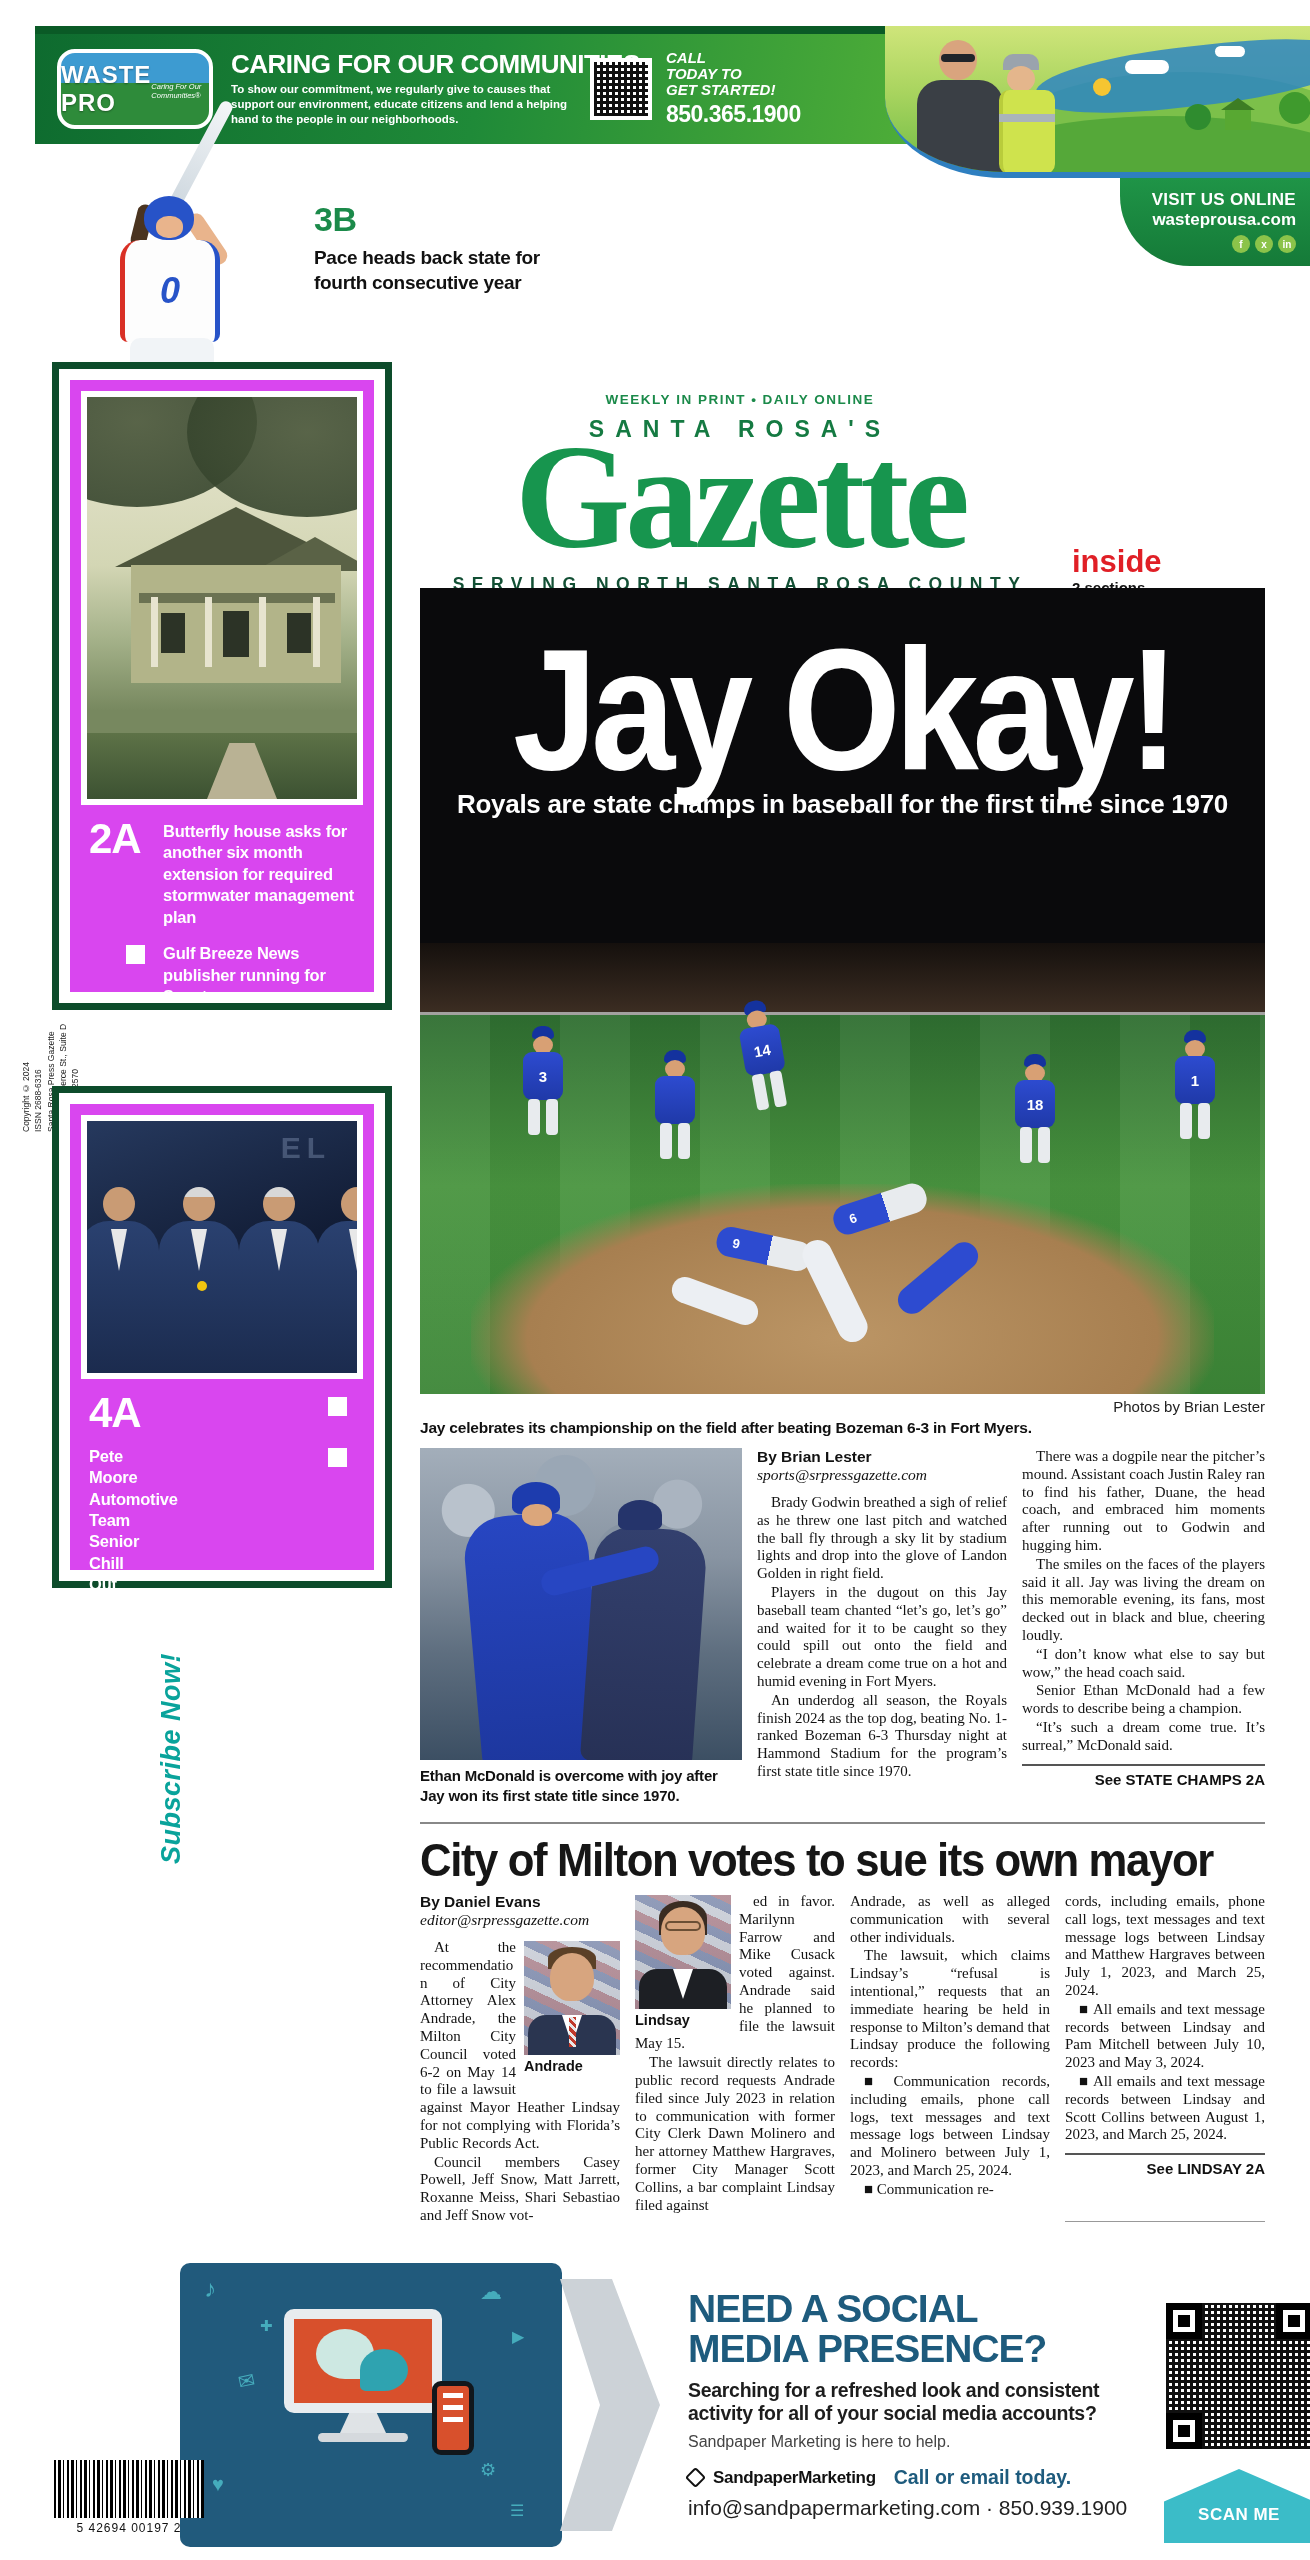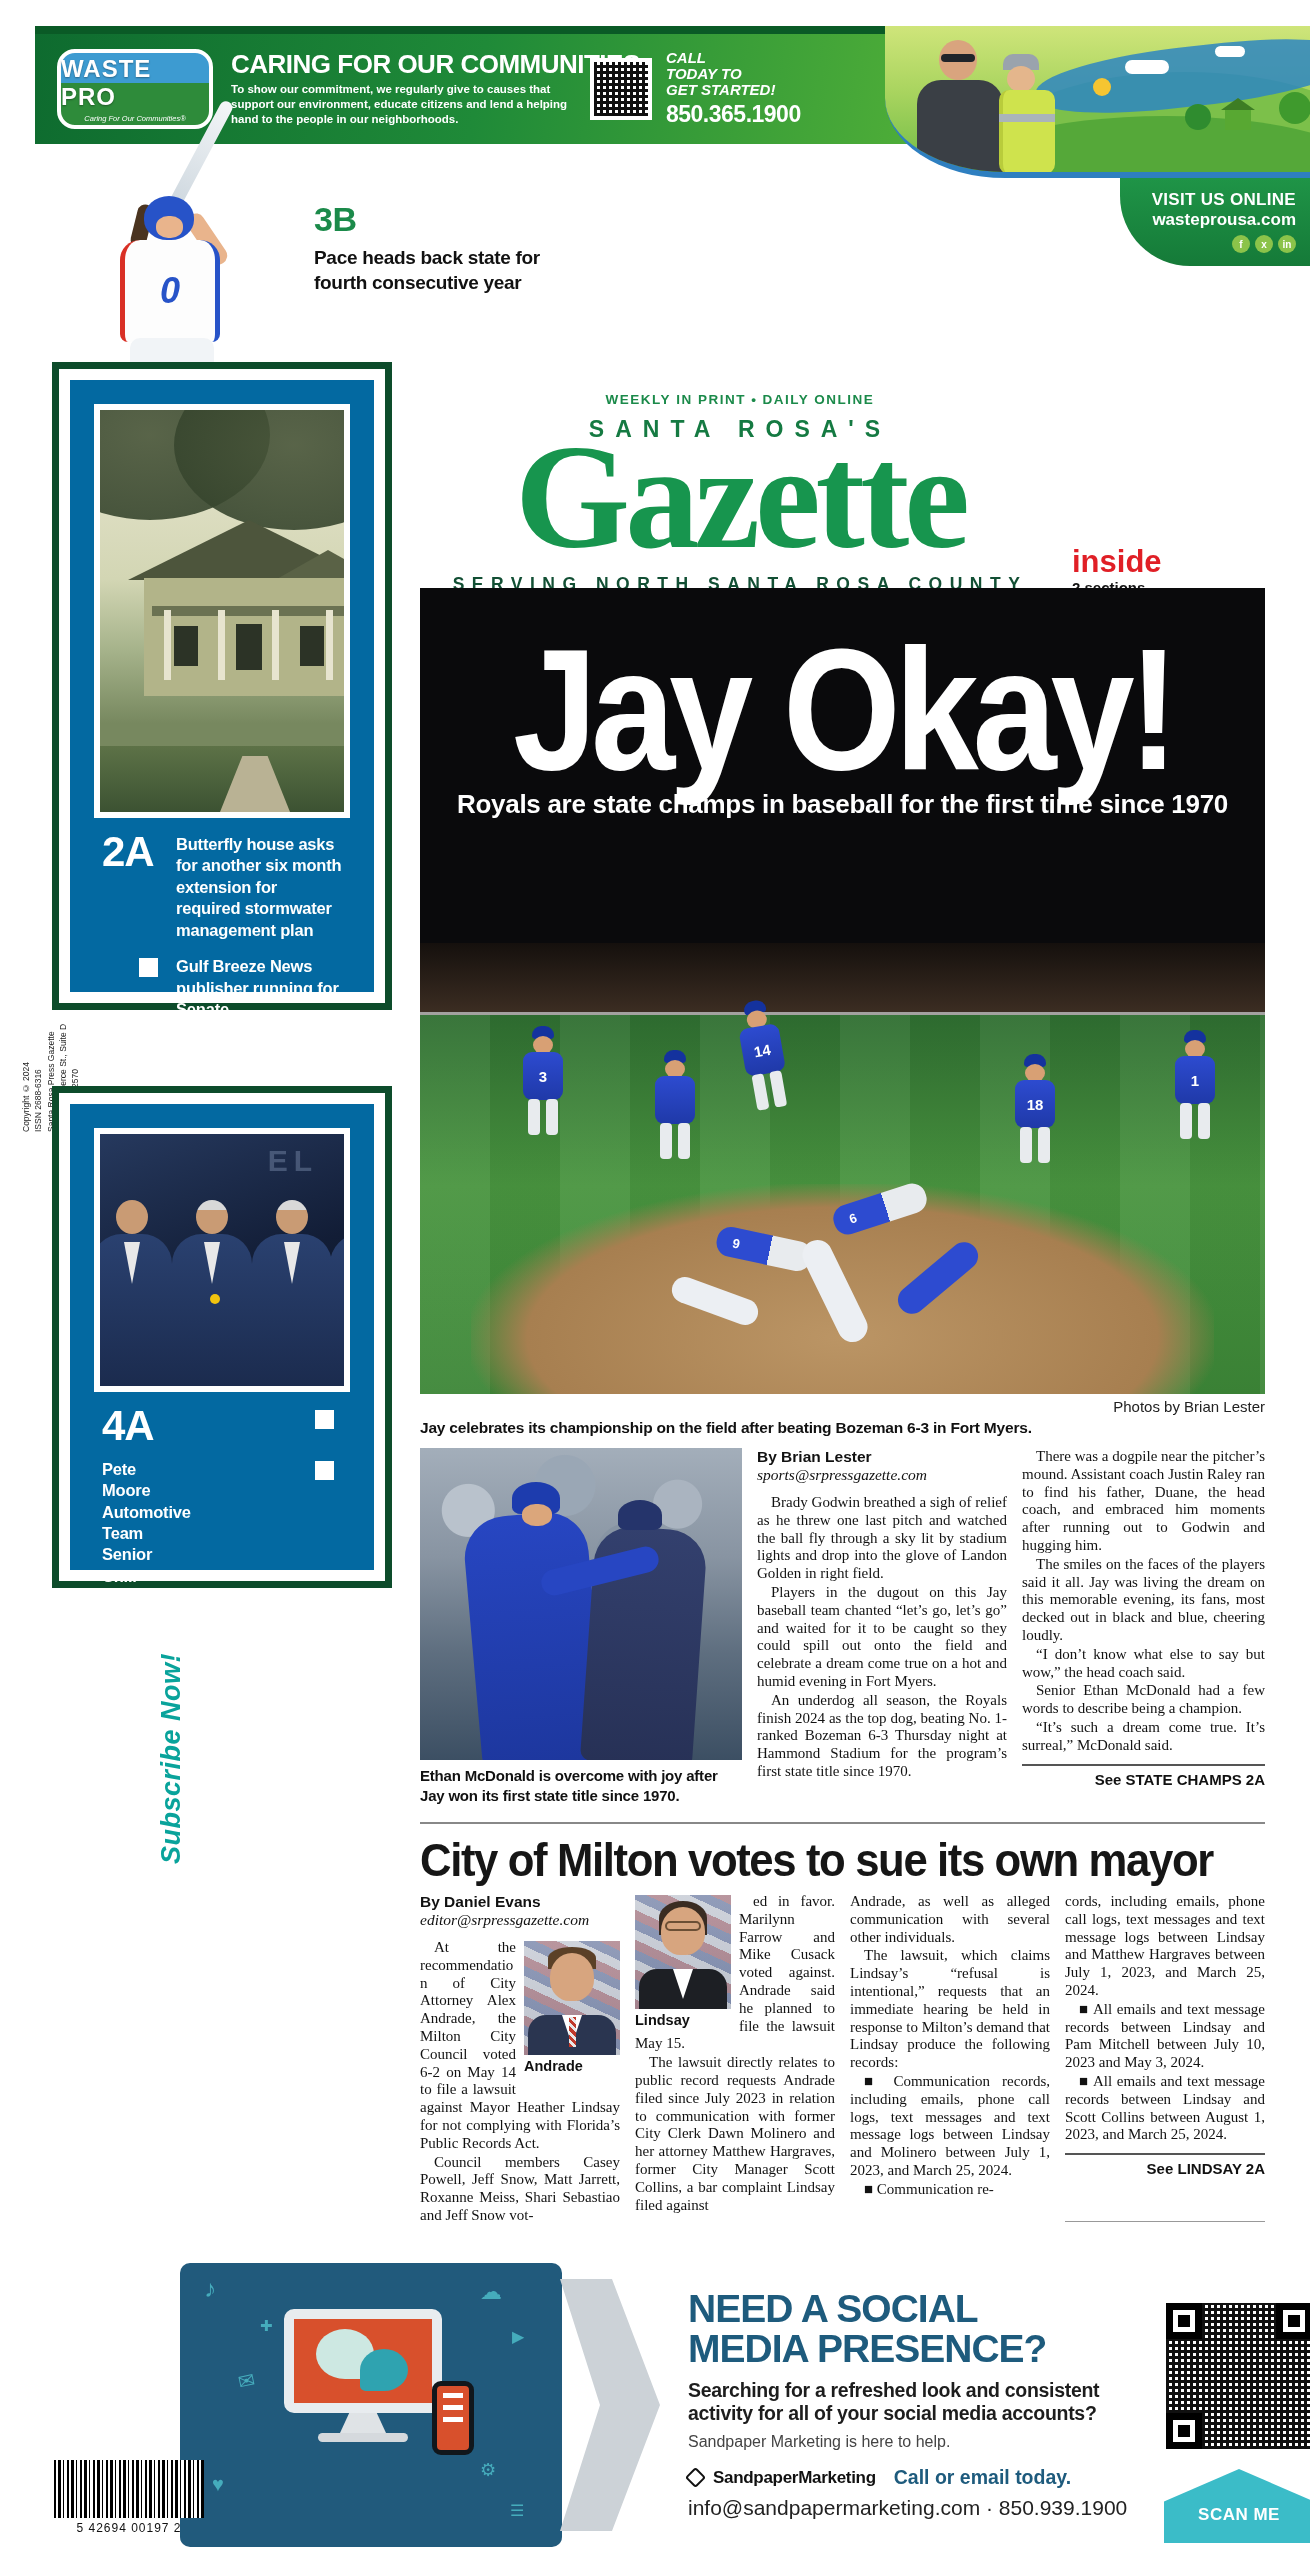--- a/index.html
+++ b/index.html
@@ -5,21 +5,21 @@
   *{box-sizing:border-box;margin:0;padding:0}
   body{background:#e8e8e8;font-family:"Liberation Sans","DejaVu Sans",sans-serif}
   .page{position:relative;width:1310px;height:2560px;background:#fff;margin:0 auto;overflow:hidden}
 
   
   .banner{position:absolute;left:35px;top:26px;width:1275px;height:118px;
     background:linear-gradient(100deg,#0e6b2f 0%,#1f8a38 35%,#4fae38 70%,#8ac43e 100%);
     border-top:8px solid #0a5a26;display:flex;align-items:center}
   .wp-logo{width:156px;height:80px;margin-left:22px;border:4px solid #fff;border-radius:18px;
     background:linear-gradient(180deg,#3d9bd1 0%,#3d9bd1 42%,#2e8b3a 42%);
-    display:flex;flex-direction:column;align-items:center;justify-content:center;flex:0 0 auto}
+    display:flex;flex-direction:row;align-items:center;justify-content:center;flex:0 0 auto}
   .wp-logo .nm{color:#fff;font-weight:bold;font-size:24px;letter-spacing:1px;text-shadow:0 1px 2px rgba(0,0,0,.35)}
   .wp-logo .tg{color:#fff;font-style:italic;font-size:7.5px;margin-top:3px}
   .bn-text{margin-left:18px;width:345px;color:#fff;flex:0 0 auto}
   .bn-text h1{font-size:26px;letter-spacing:-.5px;line-height:1;font-weight:bold;white-space:nowrap}
   .bn-text p{font-size:11.5px;line-height:1.3;margin-top:5px;font-weight:bold}
   .qrpat{background:
     repeating-linear-gradient(90deg,#101010 0 3px,transparent 3px 6px),
     repeating-linear-gradient(0deg,#101010 0 3px,#fff 3px 6px)}
   .bn-qr{width:62px;height:62px;background:#fff;padding:4px;margin-left:14px;flex:0 0 auto}
   .bn-qr div{width:100%;height:100%}
@@ -83,21 +83,21 @@
   .mh-date .d{font-size:21px;font-weight:bold;letter-spacing:-.5px}
   .mh-date .p{font-size:28px;font-weight:bold}
   .mh-date .i{font-size:16.5px;font-weight:bold}
   .inside{position:absolute;left:1072px;top:546px;text-align:left}
   .inside .a{color:#e01f26;font-size:31px;font-weight:bold;line-height:1}
   .inside .b{color:#111;font-size:15px;font-weight:bold;margin-top:2px}
 
   
   .frame{position:absolute;left:52px;width:340px;border:7px solid #0d4c2b;background:#fff;padding:11px}
   .f1{top:362px;height:648px}.f2{top:1086px;height:502px}
-  .panel{background:#0369a1;height:100%;padding:24px}
+  .panel{background:#d946ef;height:100%;padding:11px}
   .photo-mat{background:#fff;padding:6px}
   .house{position:relative;height:402px;background:linear-gradient(180deg,#e9e7d2 0%,#d3d6b4 42%,#a5b28a 60%,#77885f 78%);overflow:hidden}
   .canopy{position:absolute;width:240px;height:170px;background:radial-gradient(#49563a,#303f29);border-radius:50%;opacity:.9}
   .hbody{position:absolute;left:44px;top:168px;width:210px;height:118px;background:#b2b489}
   .hroof{position:absolute;left:28px;top:110px;width:0;height:0;border-left:121px solid transparent;border-right:121px solid transparent;border-bottom:60px solid #4d553c}
   .hroof2{position:absolute;left:168px;top:140px;width:0;height:0;border-left:60px solid transparent;border-right:60px solid transparent;border-bottom:34px solid #5a6246}
   .porchbar{position:absolute;left:52px;top:196px;width:196px;height:10px;background:#6b7252}
   .post{position:absolute;top:200px;width:7px;height:70px;background:#e7e4cf}
   .wind{position:absolute;background:#2c3326}
   .lawn{position:absolute;left:0;bottom:0;width:100%;height:66px;background:linear-gradient(#5d7247,#3c5232)}

